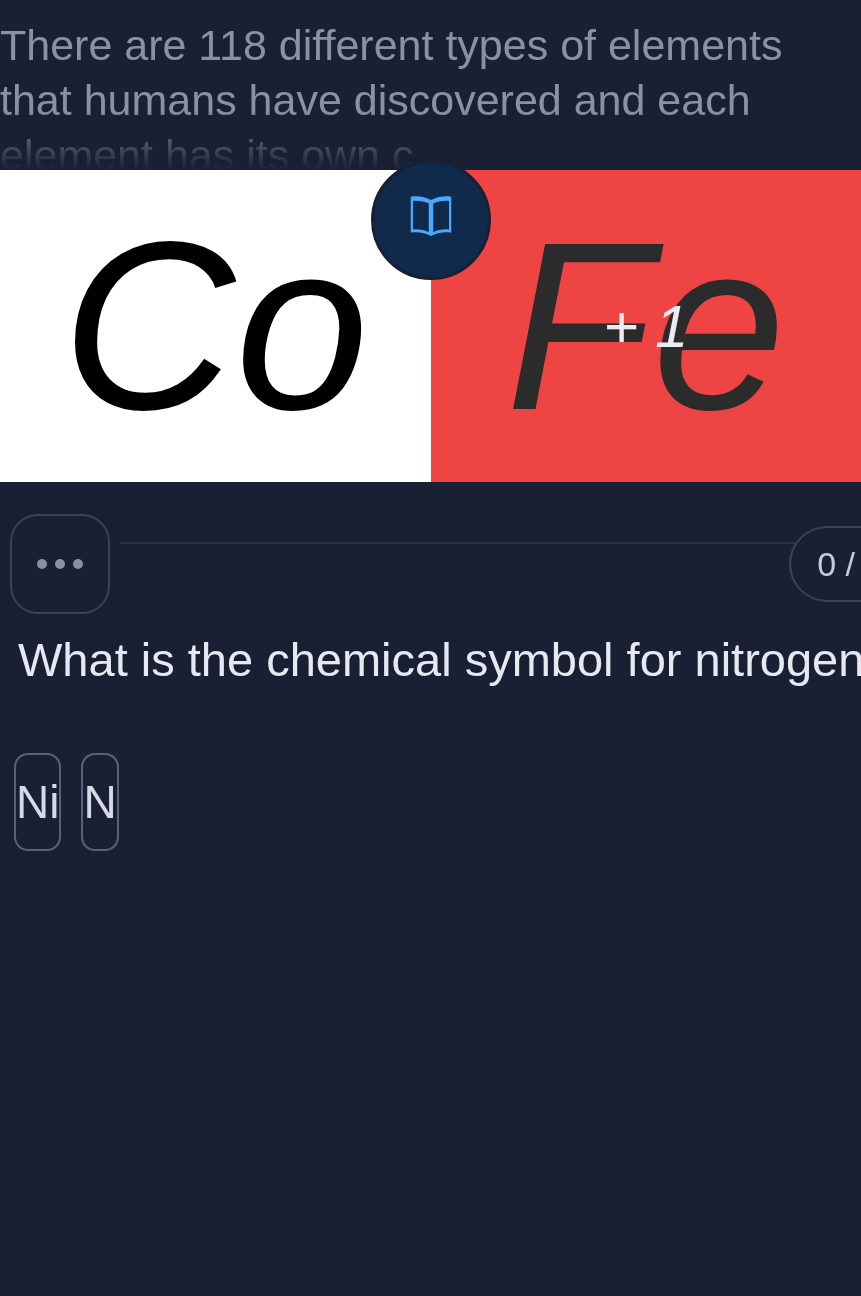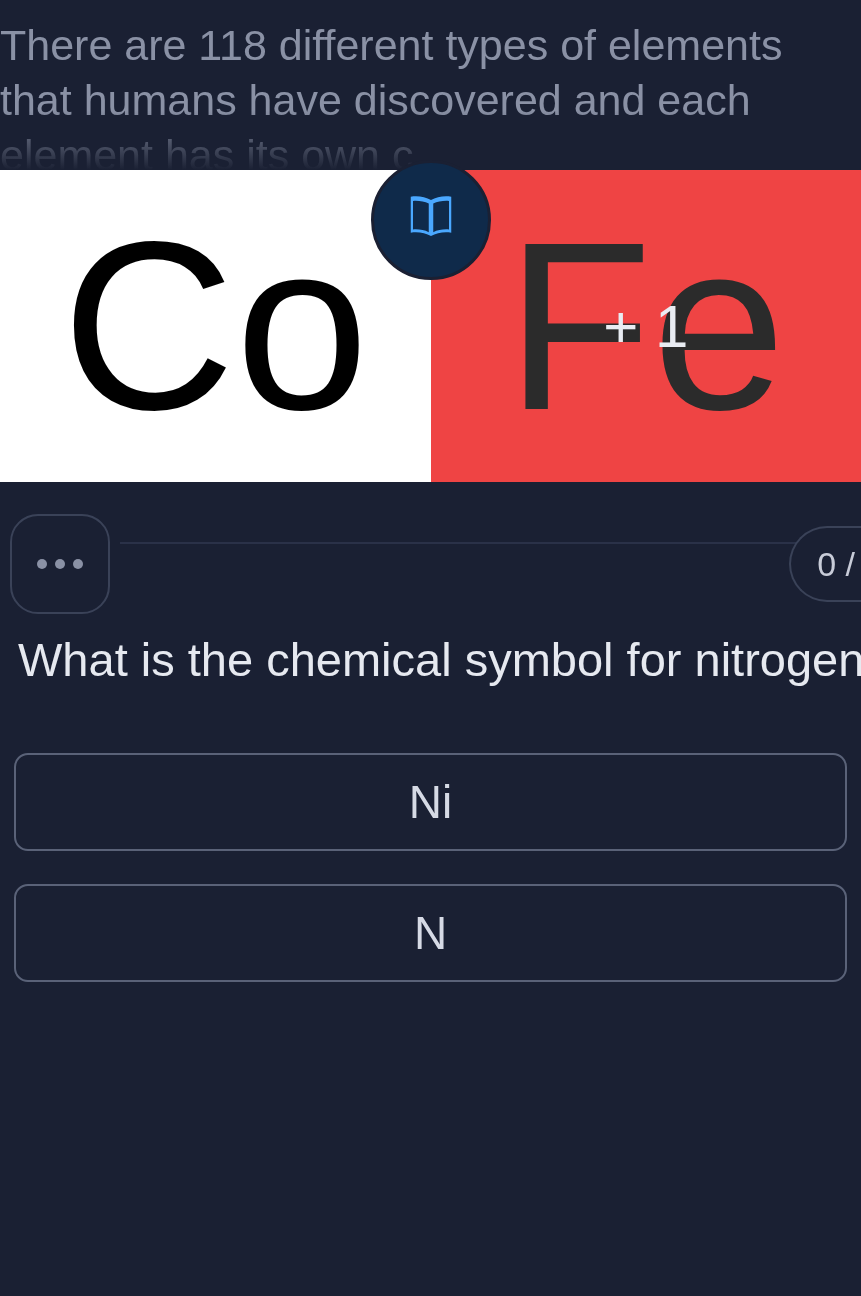--- a/index.html
+++ b/index.html
@@ -35,20 +35,21 @@
   }
   .tile {
     flex: 1;
     display: flex;
     align-items: center;
     justify-content: center;
     font-size: 240px;
     font-weight: 400;
     font-family: Arial, Helvetica, sans-serif;
     position: relative;
+    font-style: italic;
   }
   .tile-left { background: #fff; color: #000; }
   .tile-right { background: #ef4444; color: #2b2b2b; }
   .tile-overlay-text {
     position: absolute;
     top: 50%;
     left: 50%;
     transform: translate(-50%, -50%);
     font-size: 60px;
     font-weight: 500;
@@ -126,22 +127,22 @@
   }
   .question-text {
     font-size: 47px;
     color: #e6e9f0;
     font-weight: 400;
     margin: 4px 0 50px 8px;
     white-space: nowrap;
   }
   .answers {
     display: flex;
-    flex-direction: column;
-    gap: 33px;
+    flex-direction: row;
+    gap: 20px;
     padding: 16px 4px;
   }
   .answer {
     border: 2px solid #5a6278;
     border-radius: 14px;
     background: transparent;
     color: #d6dae5;
     font-size: 46px;
     height: 98px;
     display: flex;

